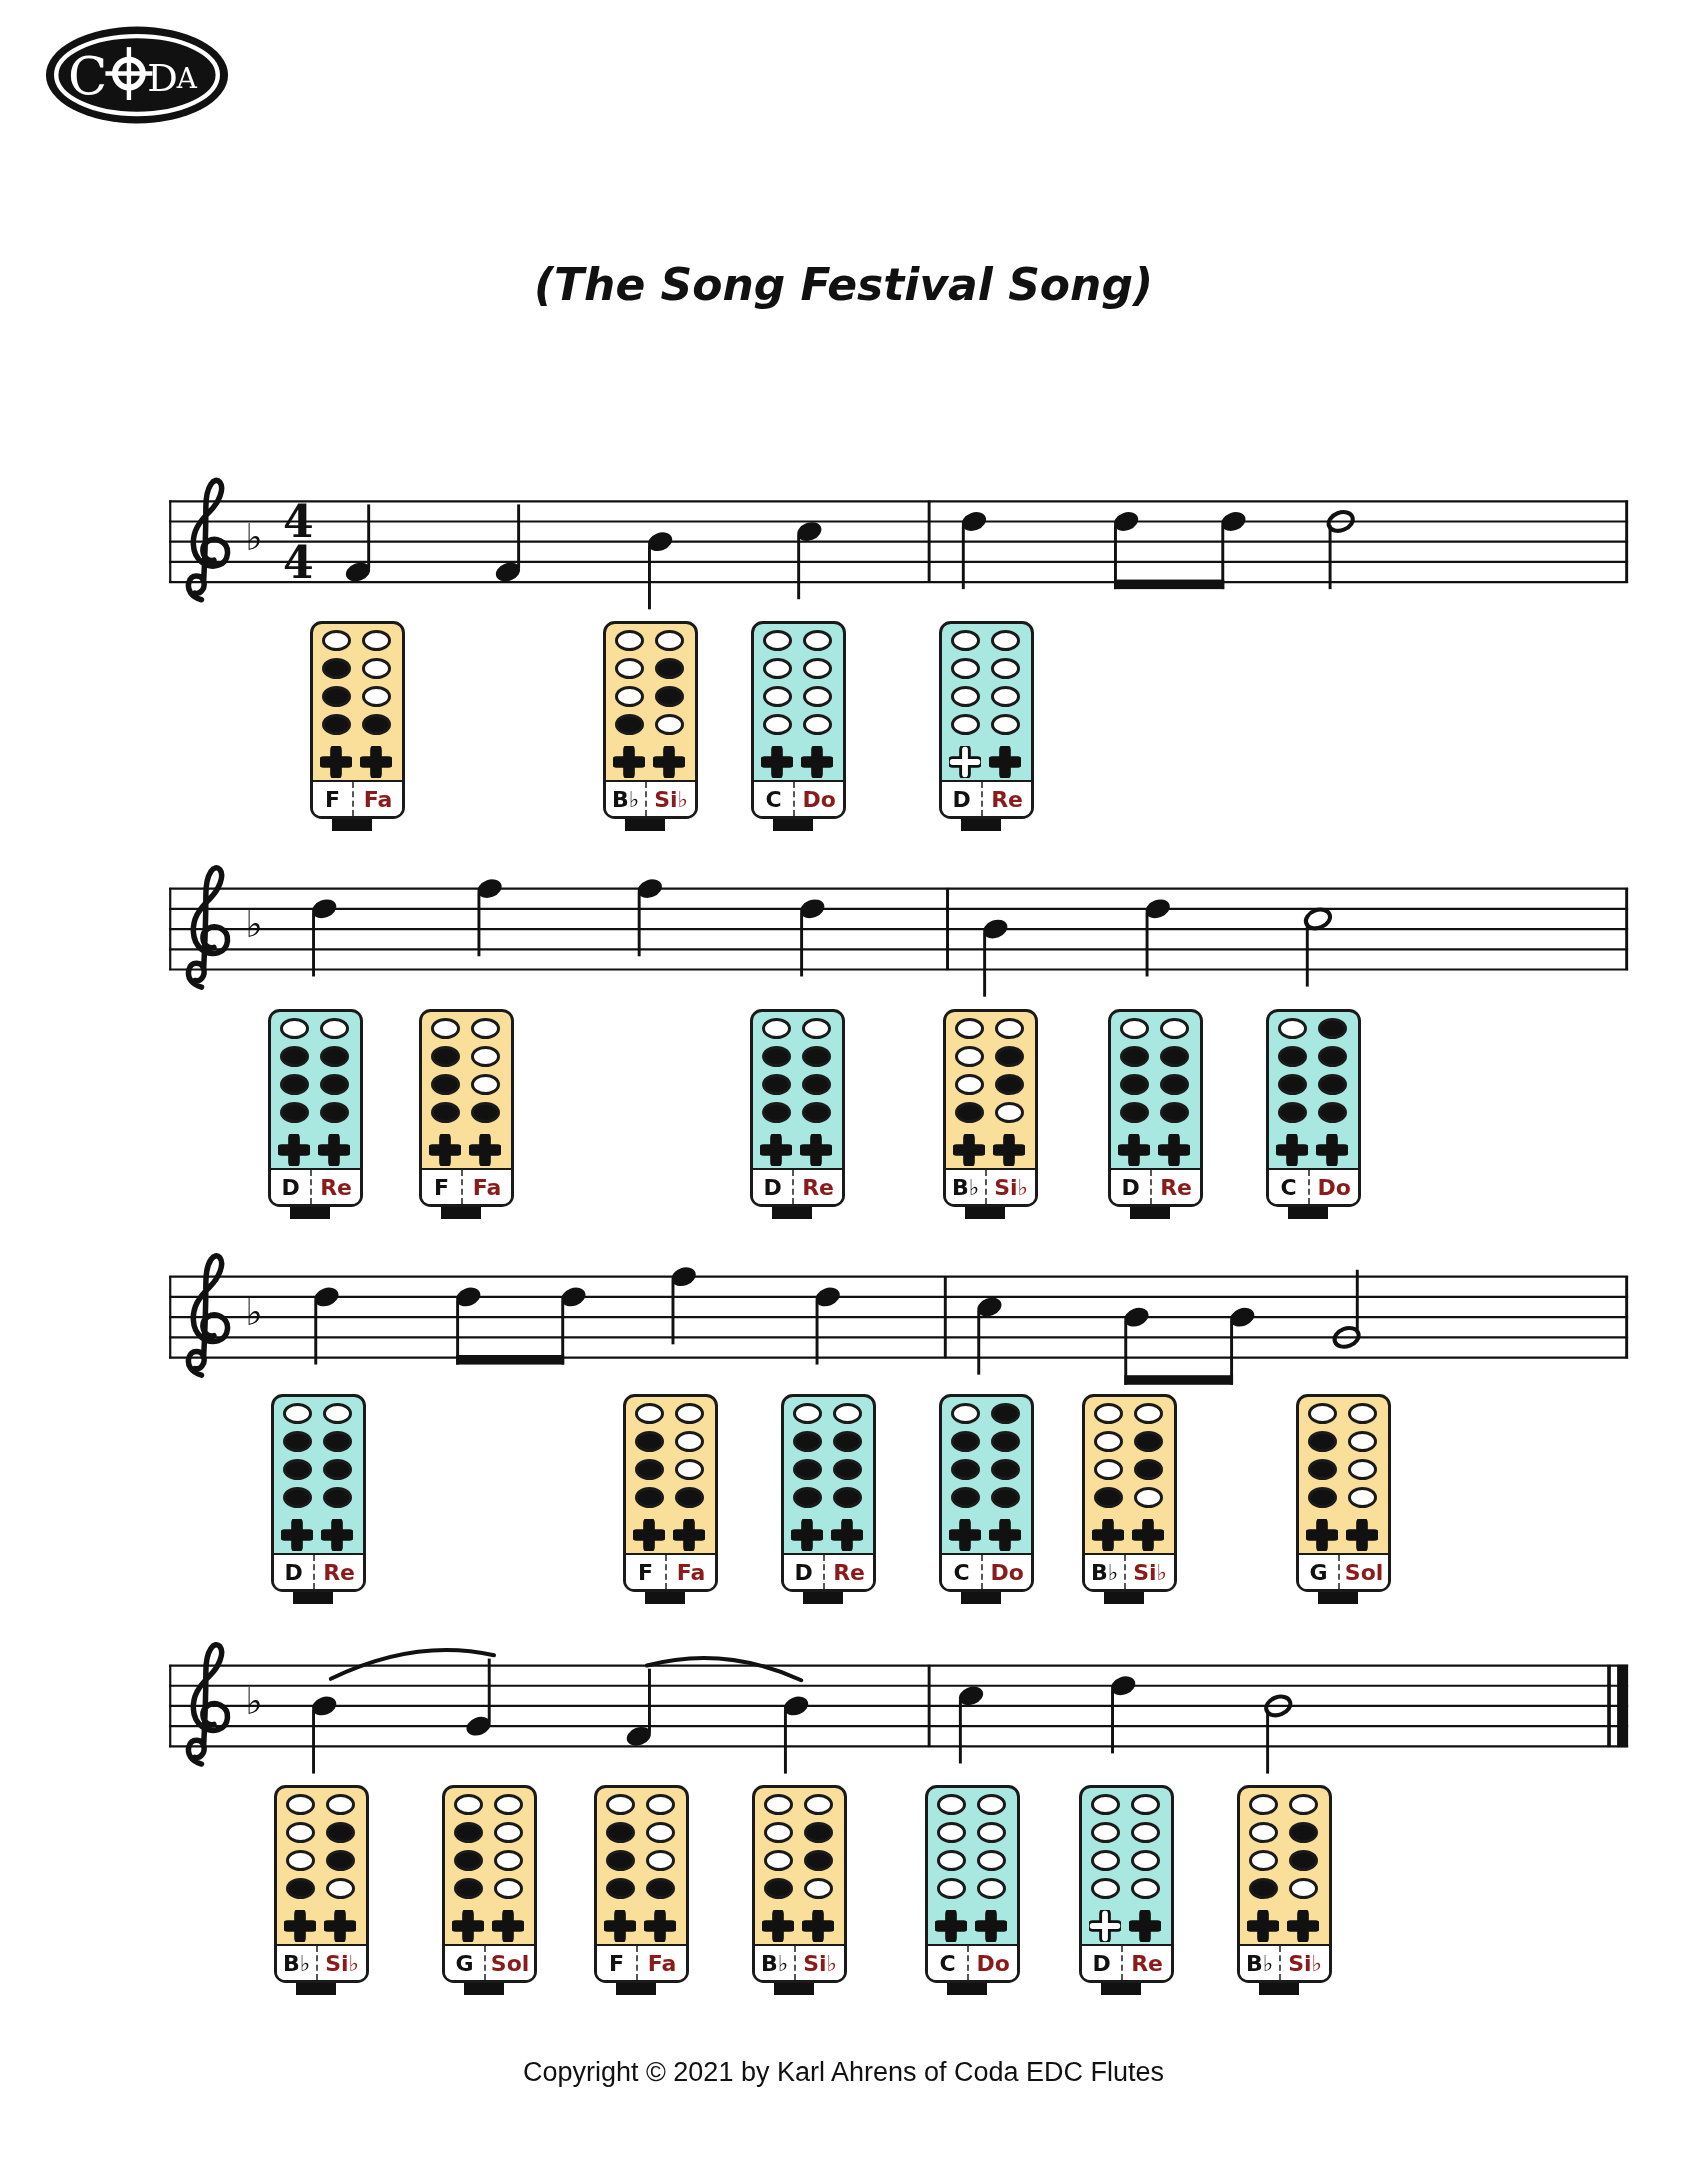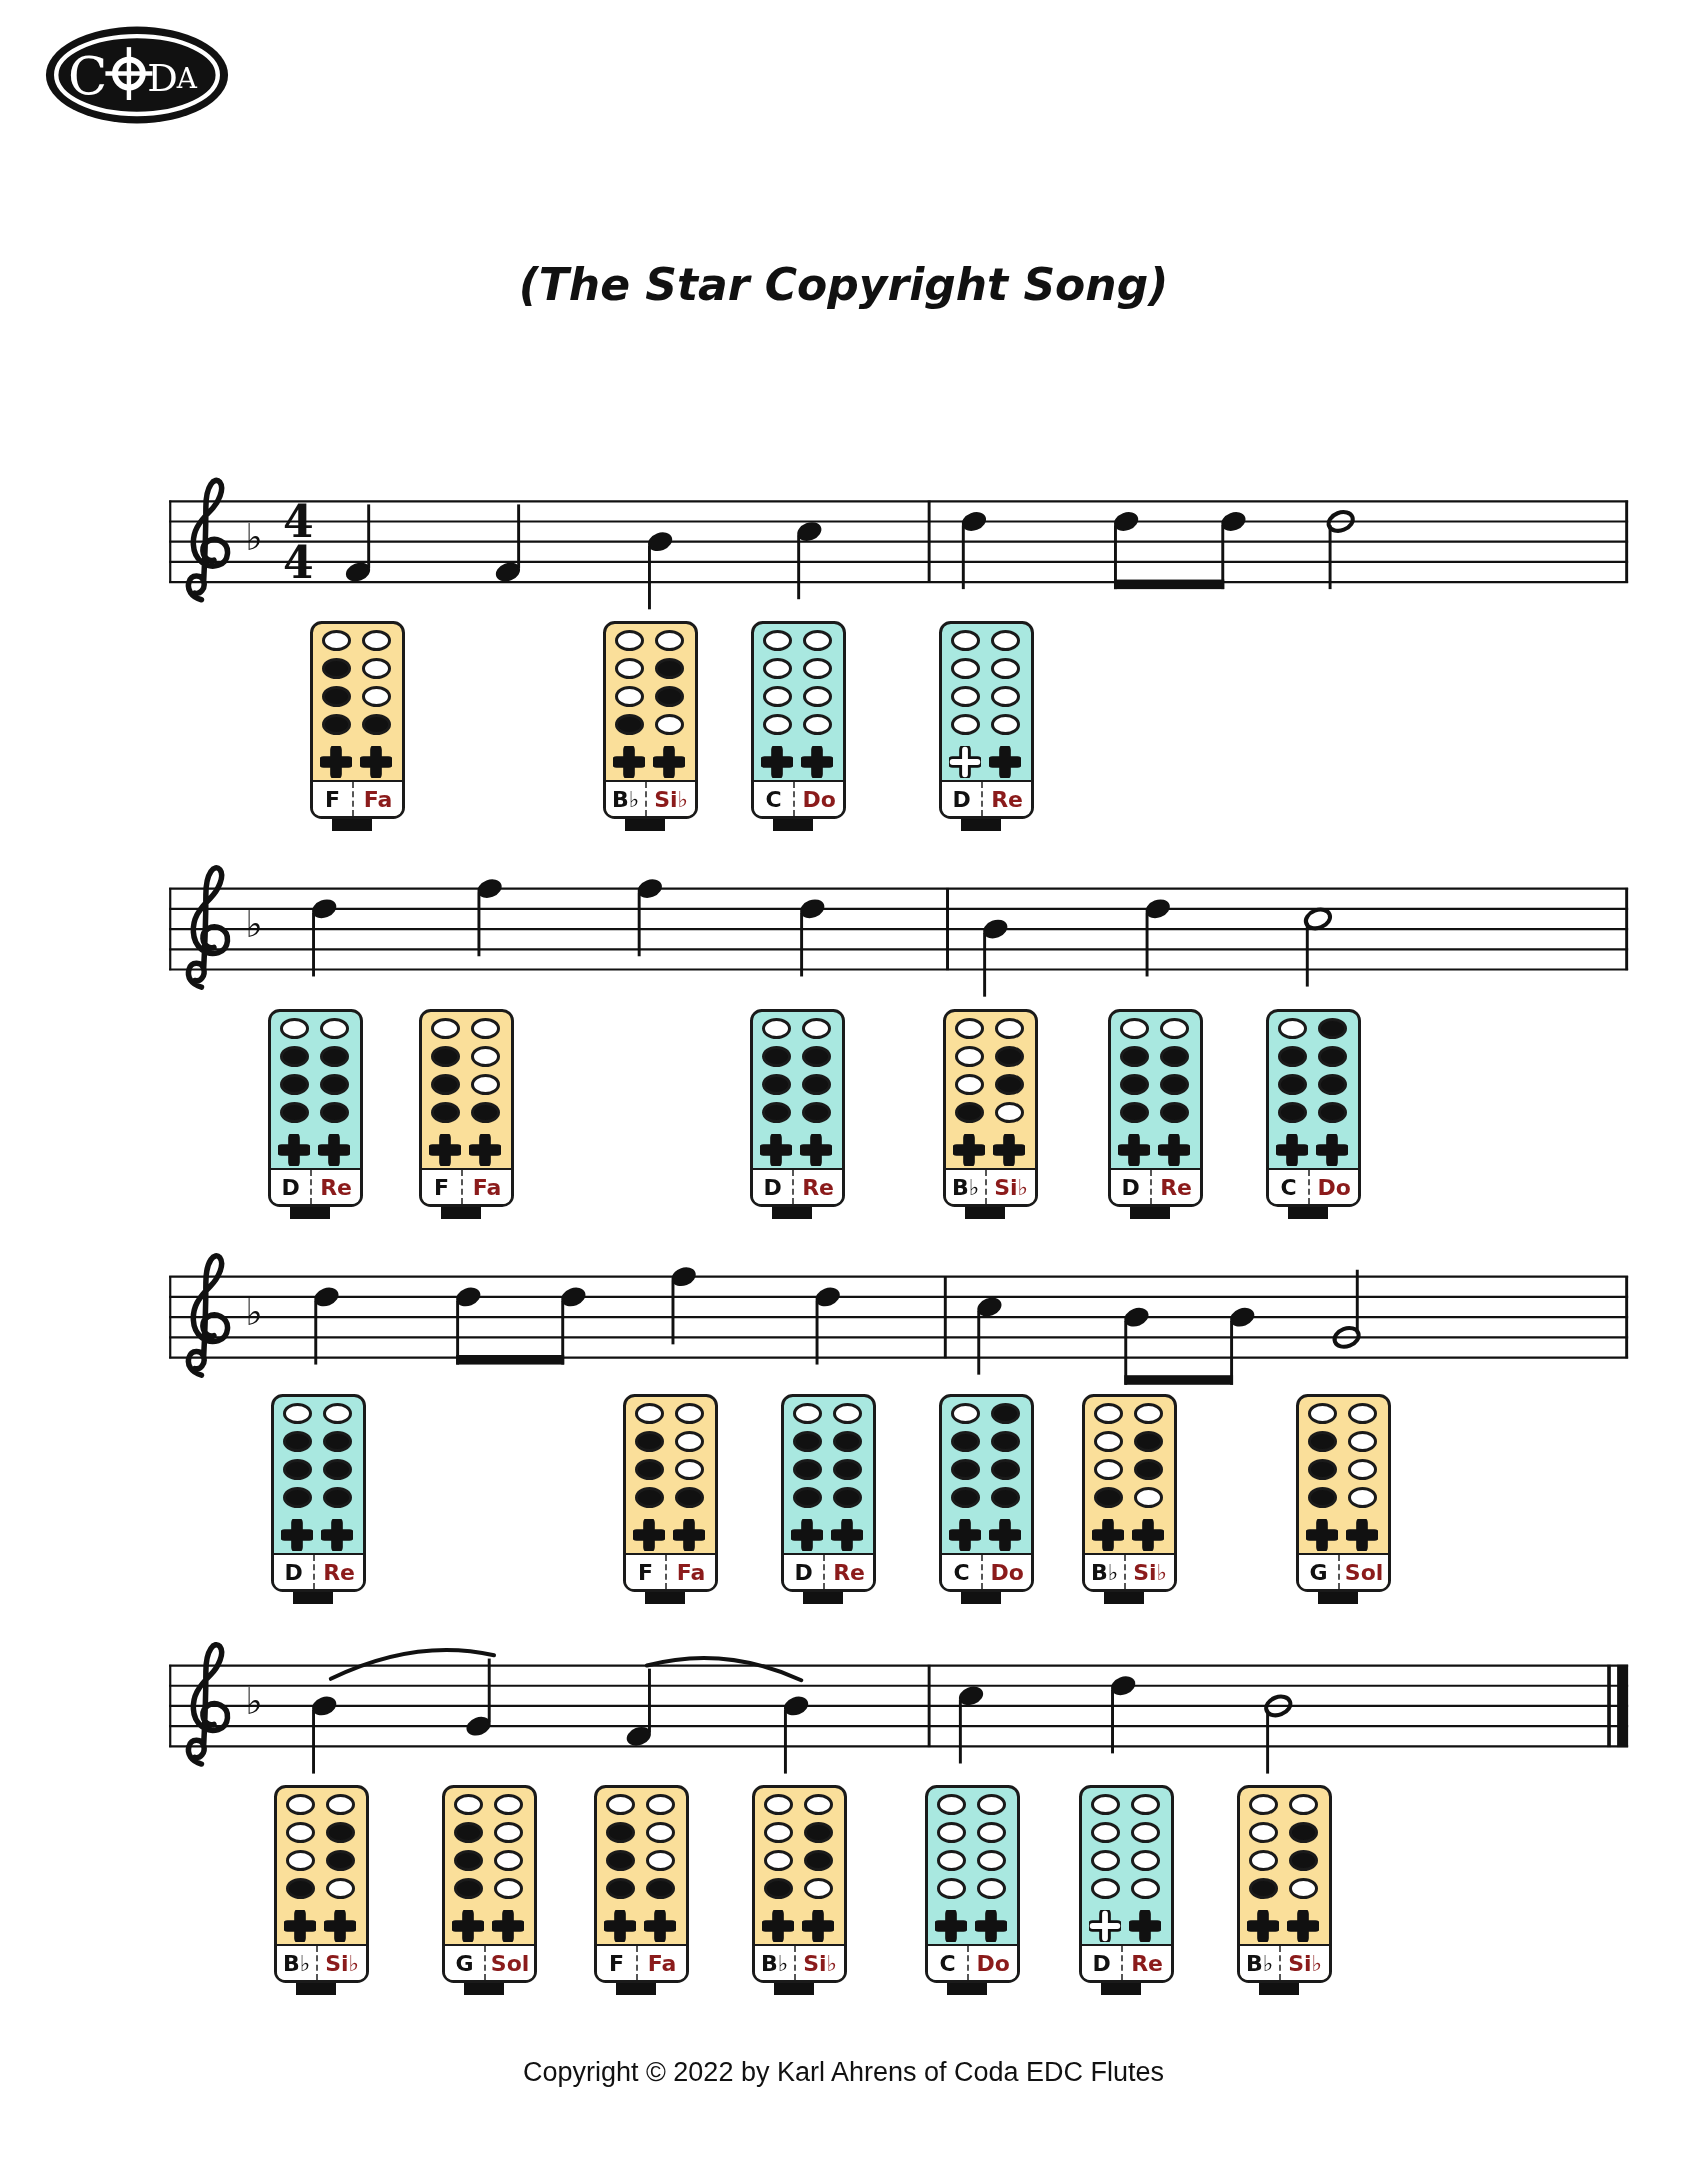--- a/index.html
+++ b/index.html
@@ -43,21 +43,21 @@
     <text x="34" y="94" font-family="DejaVu Serif, serif" font-size="70" fill="#fff">C</text>
     <g>
       <circle cx="117" cy="66" r="19" fill="none" stroke="#fff" stroke-width="8"></circle>
       <line x1="117" y1="30" x2="117" y2="102" stroke="#fff" stroke-width="6"></line>
       <line x1="85" y1="66" x2="149" y2="66" stroke="#fff" stroke-width="6"></line>
     </g>
     <text x="142" y="90" font-family="DejaVu Serif, serif" font-size="52" fill="#fff">D</text>
     <text x="182" y="86" font-family="DejaVu Serif, serif" font-size="38" fill="#fff">A</text>
   </svg>
 
-  <div class="subtitle">(The Star Copyright Song)</div>
+  <div class="subtitle">(The Song Festival Song)</div>
 
   <svg id="music-svg" width="1687" height="2183" viewBox="0 0 2295 2970">
       <line x1="230" y1="682" x2="2215" y2="682" stroke="#111111" stroke-width="3"></line>
       <line x1="230" y1="709.5" x2="2215" y2="709.5" stroke="#111111" stroke-width="3"></line>
       <line x1="230" y1="737" x2="2215" y2="737" stroke="#111111" stroke-width="3"></line>
       <line x1="230" y1="764.5" x2="2215" y2="764.5" stroke="#111111" stroke-width="3"></line>
       <line x1="230" y1="792" x2="2215" y2="792" stroke="#111111" stroke-width="3"></line>
       <line x1="231.5" y1="681" x2="231.5" y2="793" stroke="#111111" stroke-width="3"></line>
       <line x1="1264" y1="681" x2="1264" y2="793" stroke="#111111" stroke-width="4"></line>
       <line x1="2213" y1="681" x2="2213" y2="793" stroke="#111111" stroke-width="4"></line>
@@ -654,15 +654,15 @@
             <path d="M22 5 V39 M5 22 H39" stroke="#111" stroke-width="16" stroke-linecap="round" fill="none"></path>
             </svg>
         <div class="chart-label">
                <span class="lab-l">B♭</span>
                <span class="lab-r">Si♭</span>
              </div>
              <div class="tab"></div>
       </div>
     </div>
 
-  <div class="footer">Copyright © 2022 by Karl Ahrens of Coda EDC Flutes</div>
+  <div class="footer">Copyright © 2021 by Karl Ahrens of Coda EDC Flutes</div>
 </div>
 
 
 </body></html>

